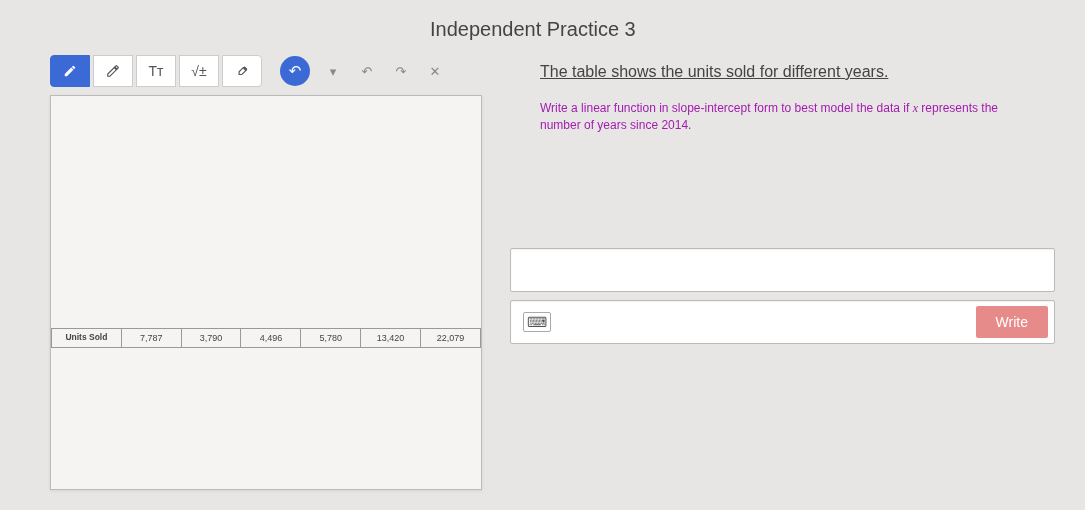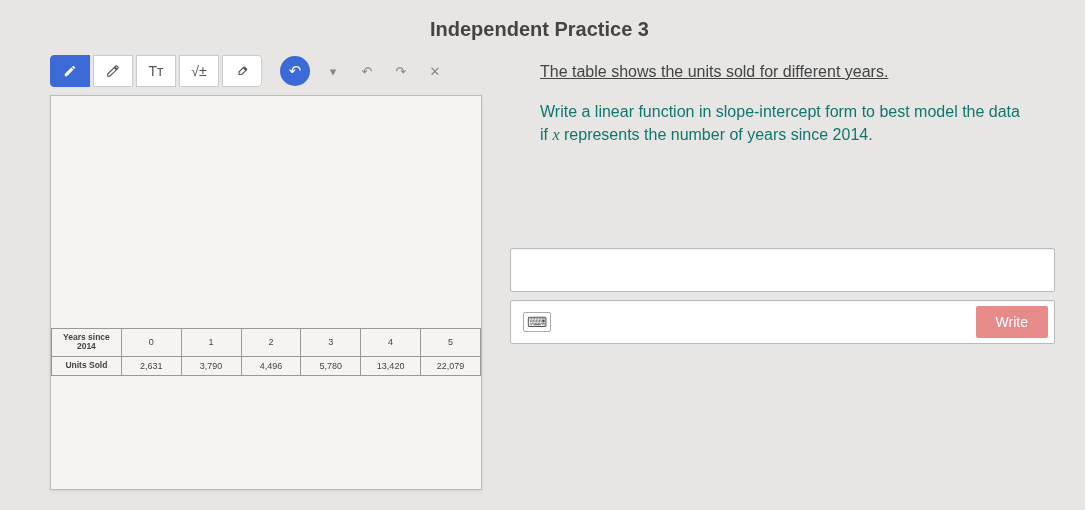--- a/index.html
+++ b/index.html
@@ -10,21 +10,21 @@
       height: 510px;
       overflow: hidden;
       position: relative;
       color: #333;
     }
     .page-title {
       position: absolute;
       left: 430px;
       top: 18px;
       font-size: 20px;
-      font-weight: 700;
+      font-weight: 400;
       color: #444;
     }
     .toolbar {
       position: absolute;
       left: 50px;
       top: 55px;
       display: flex;
       align-items: center;
       gap: 4px;
     }
@@ -114,22 +114,22 @@
       font-size: 16px;
       color: #444;
       line-height: 1.45;
       text-decoration: underline;
     }
     .instruction-text {
       position: absolute;
       left: 540px;
       top: 100px;
       width: 490px;
-      font-size: 16px;
-      color: #0f766e;
+      font-size: 12px;
+      color: #a21caf;
       line-height: 1.45;
     }
     .instruction-text .mathvar { font-style: italic; font-family: 'Times New Roman', serif; }
     .answer-row {
       position: absolute;
       left: 510px;
       top: 248px;
       width: 545px;
       display: flex;
       align-items: center;
@@ -206,32 +206,23 @@
   <div class="tool-circle">↶</div>
   <div class="tool-inline">▾</div>
   <div class="tool-inline">↶</div>
   <div class="tool-inline">↷</div>
   <div class="tool-inline">✕</div>
 </div>
 
 <div class="canvas-area">
   <table class="data-table">
     <tbody>
-        <tr>
-      <th>Years since 2014</th>
-      <td>0</td>
-      <td>1</td>
-      <td>2</td>
-      <td>3</td>
-      <td>4</td>
-      <td>5</td>
-    </tr>
     <tr>
       <th>Units Sold</th>
-      <td>2,631</td>
+      <td>7,787</td>
       <td>3,790</td>
       <td>4,496</td>
       <td>5,780</td>
       <td>13,420</td>
       <td>22,079</td>
     </tr>
   </tbody>
     </table>
 </div>
 

